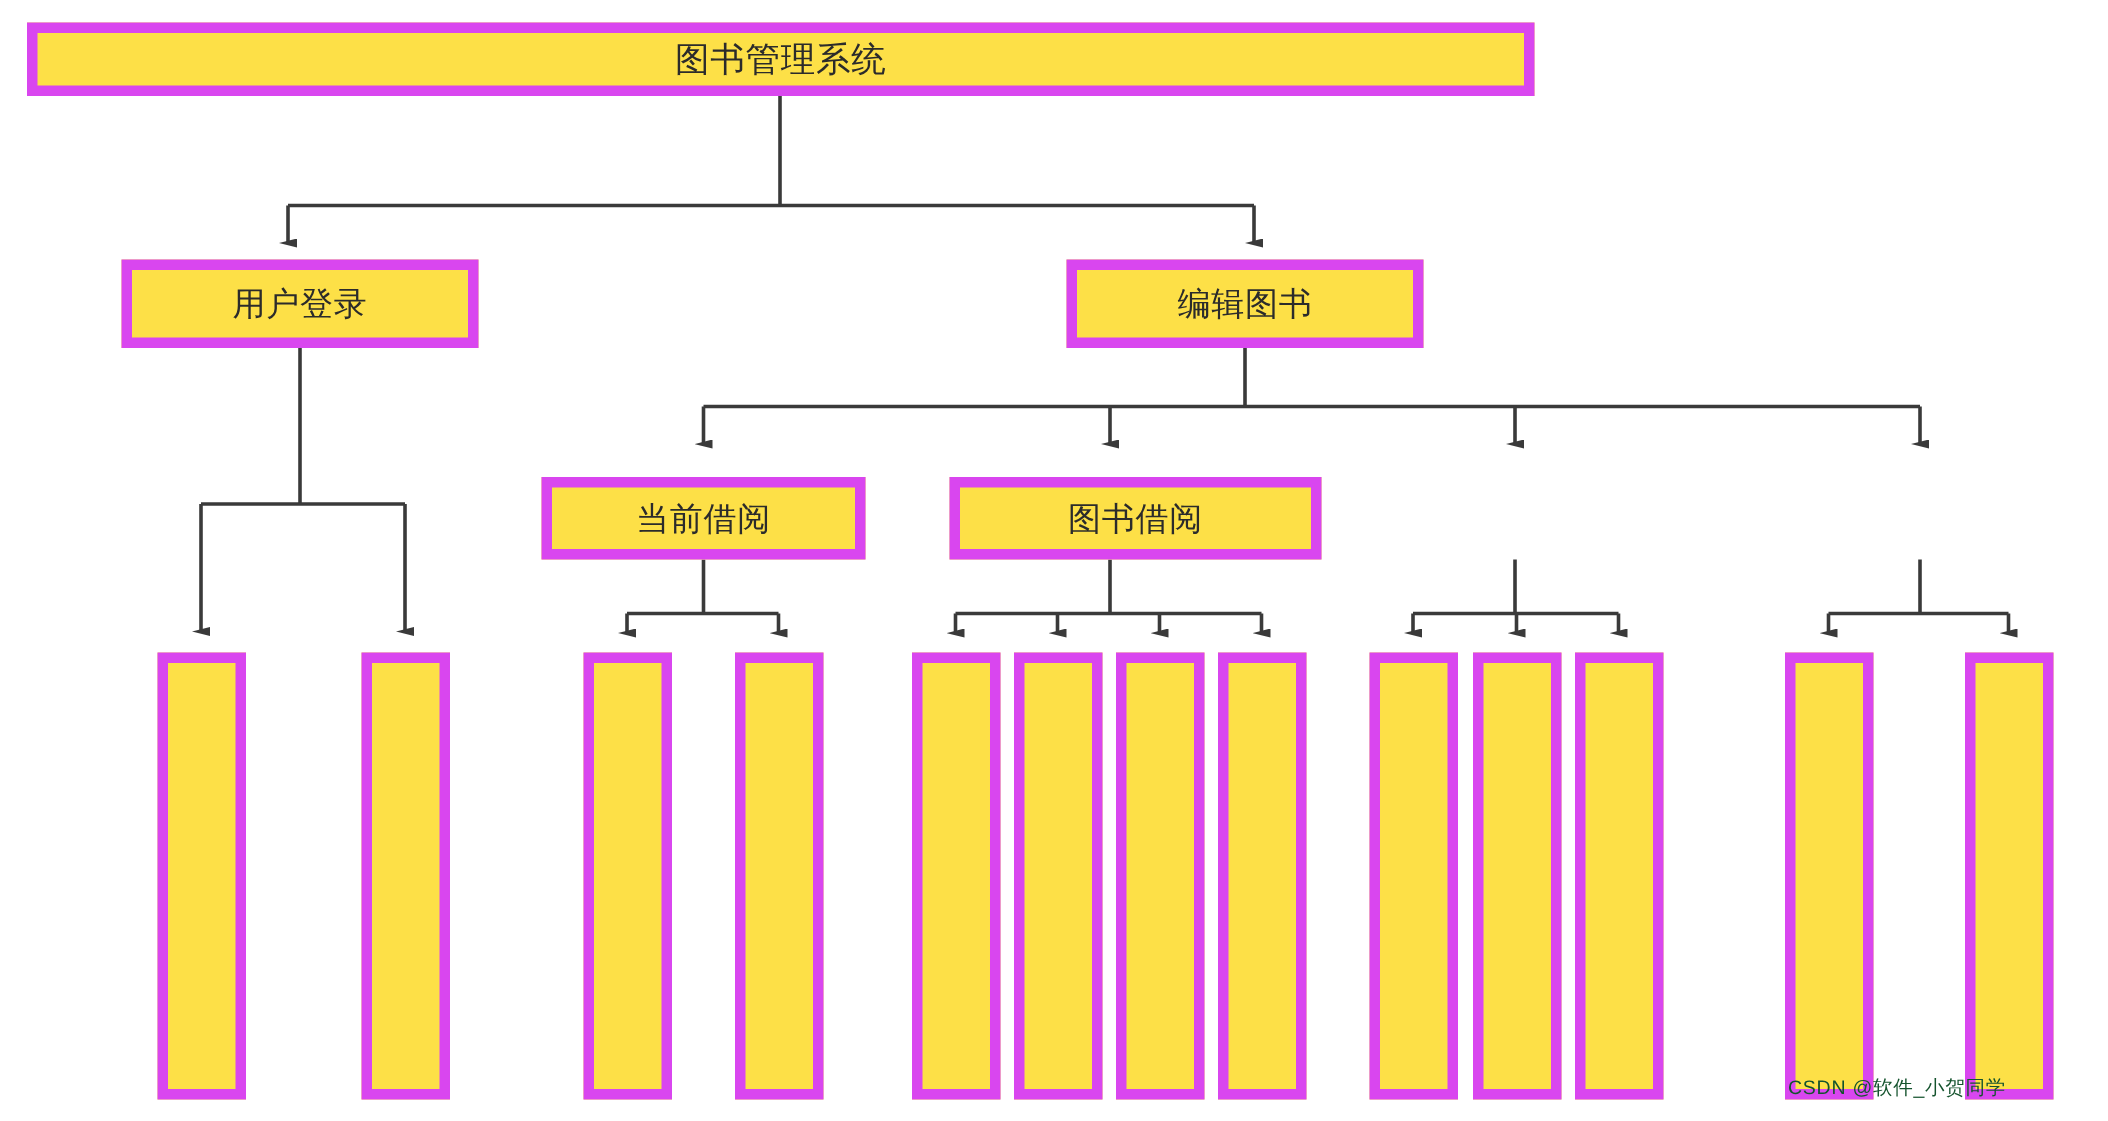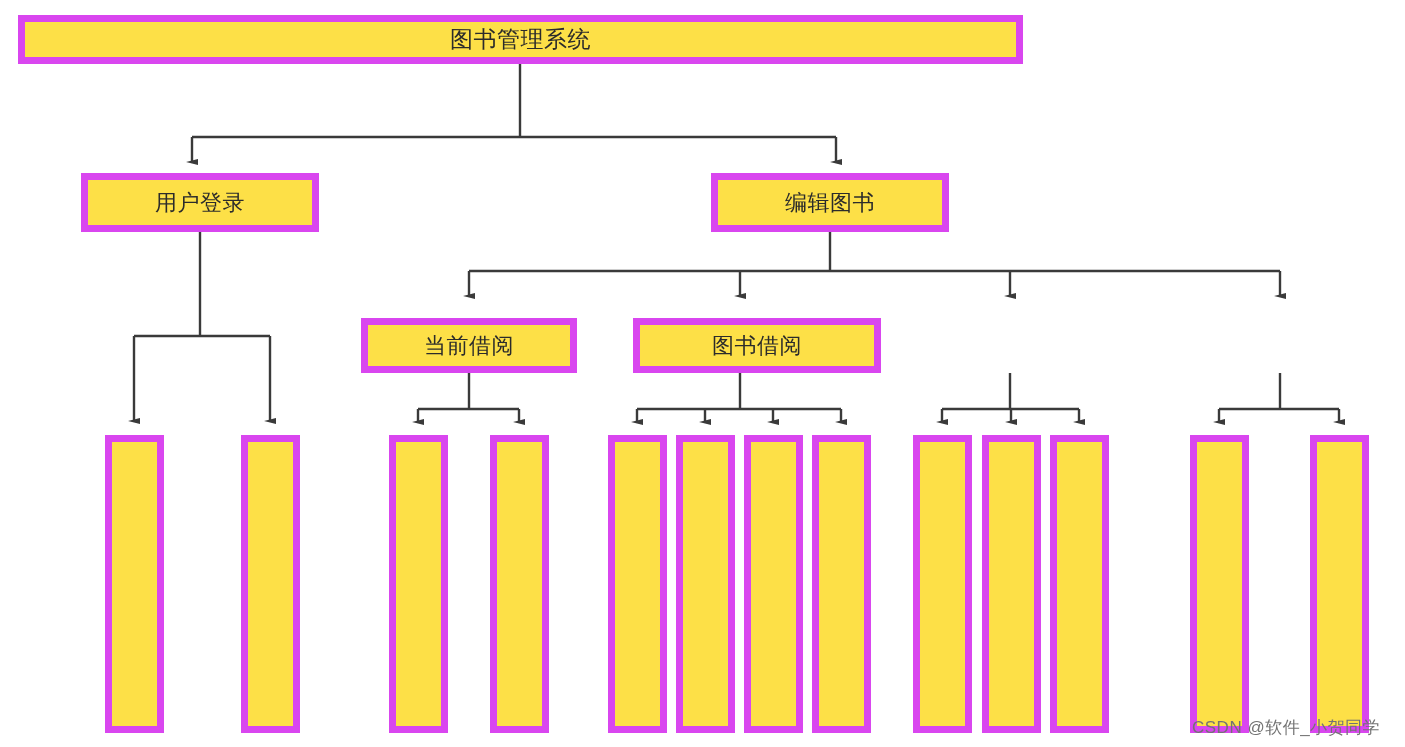--- a/index.html
+++ b/index.html
@@ -62,22 +62,22 @@
     max-height: 282px;
     overflow: hidden;
   }
   .node.vertical.long .node-label {
     font-size: 24px;
     letter-spacing: 1px;
     max-height: 288px;
   }
   .watermark {
     position: absolute;
-    color: #737373;
-    font-size: 17px;
+    color: #14532d;
+    font-size: 13px;
     white-space: nowrap;
     letter-spacing: 0.5px;
   }
 </style>
 </head>
 <body>
 
 <div id="canvas">
 
   <svg id="edges" viewBox="0 0 1405 747" width="1405" height="747">

